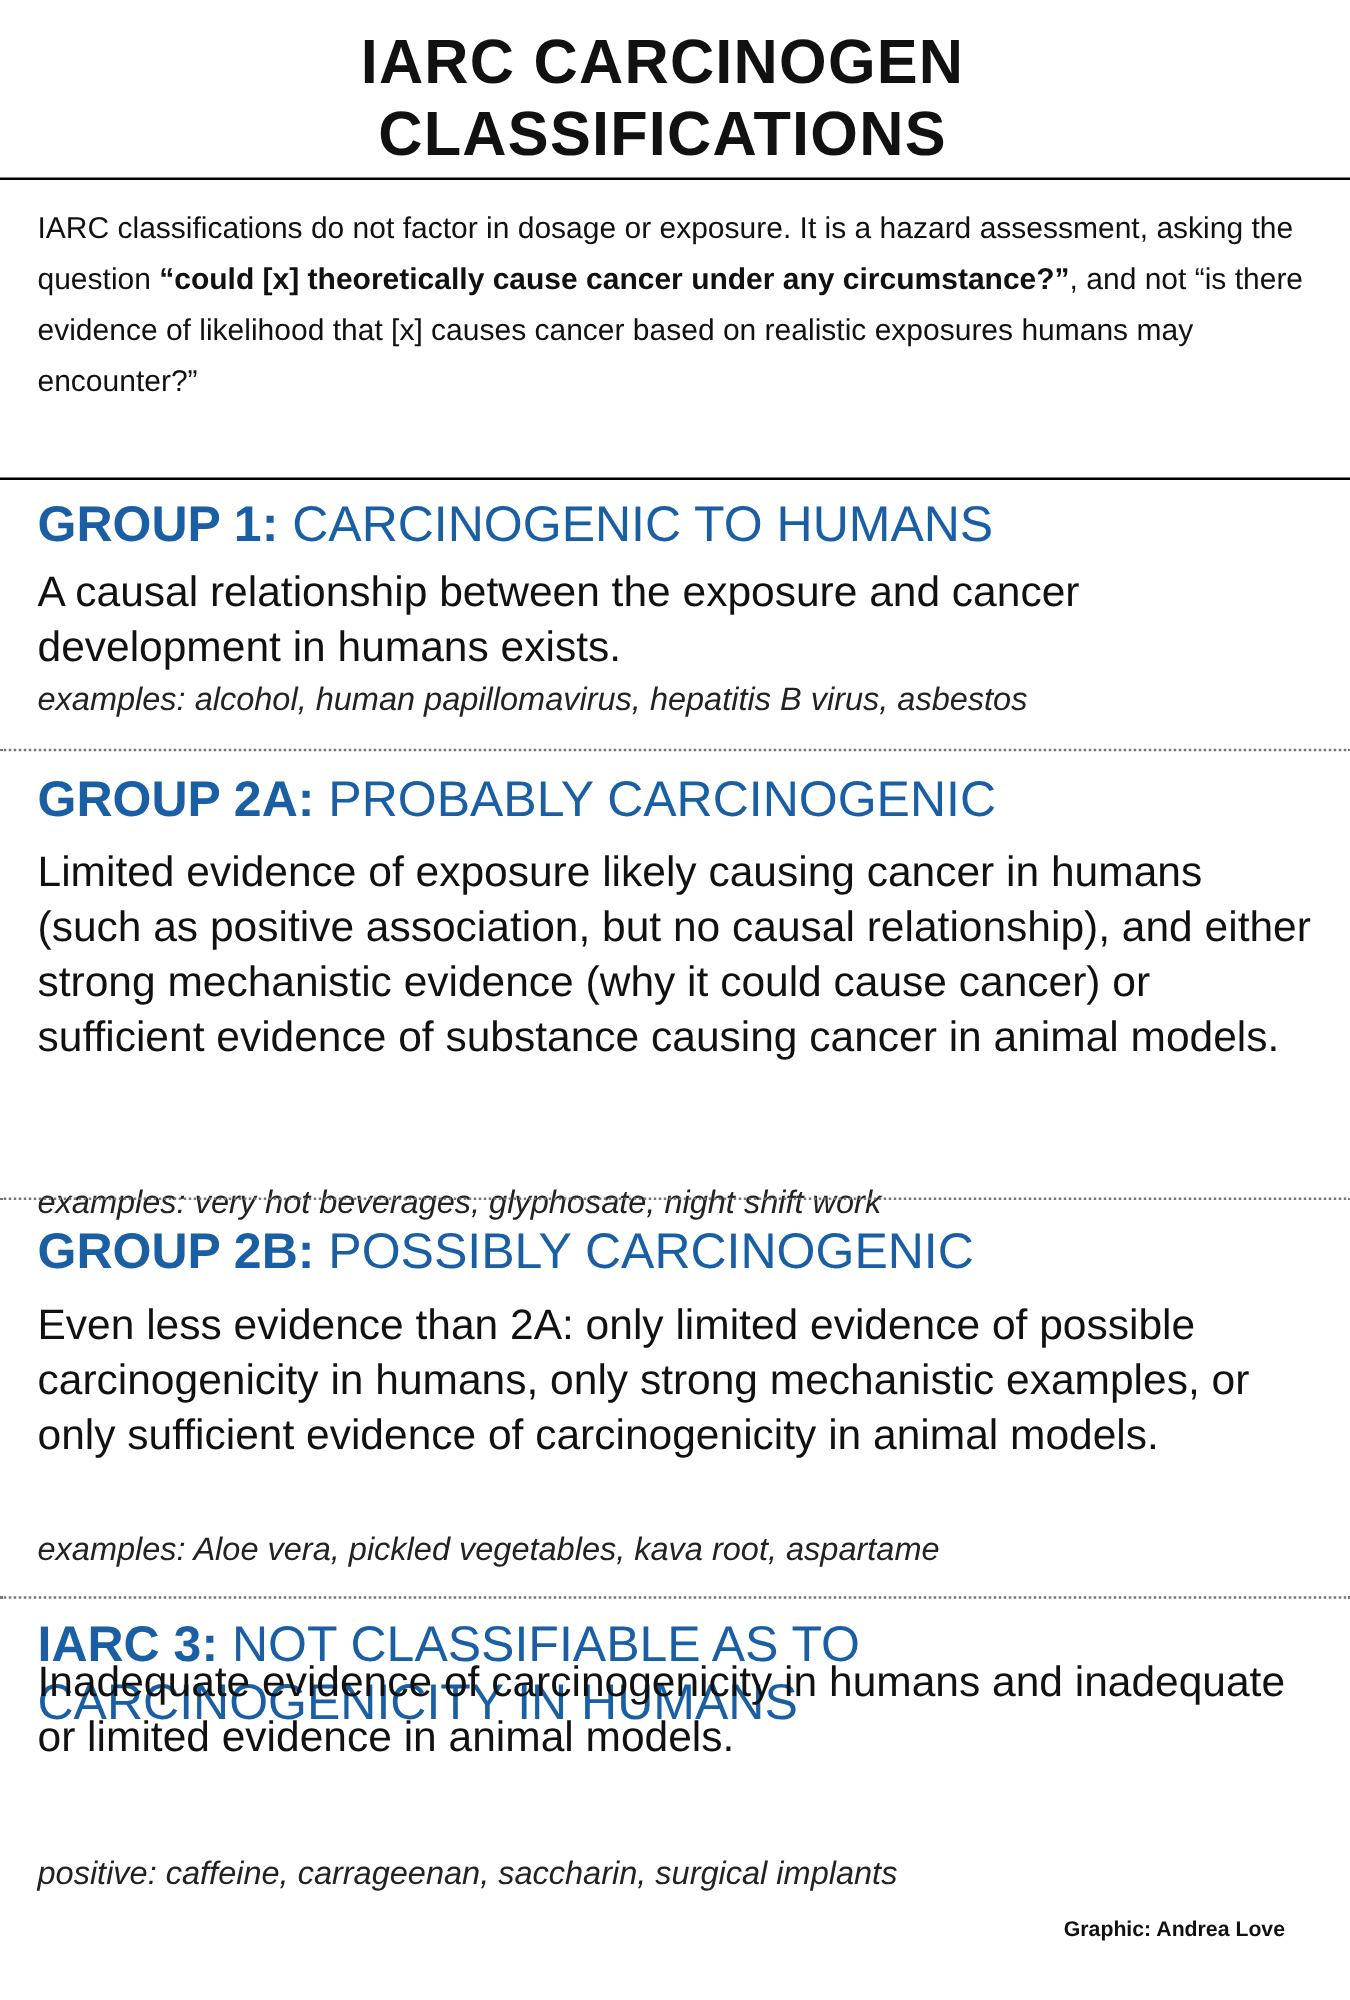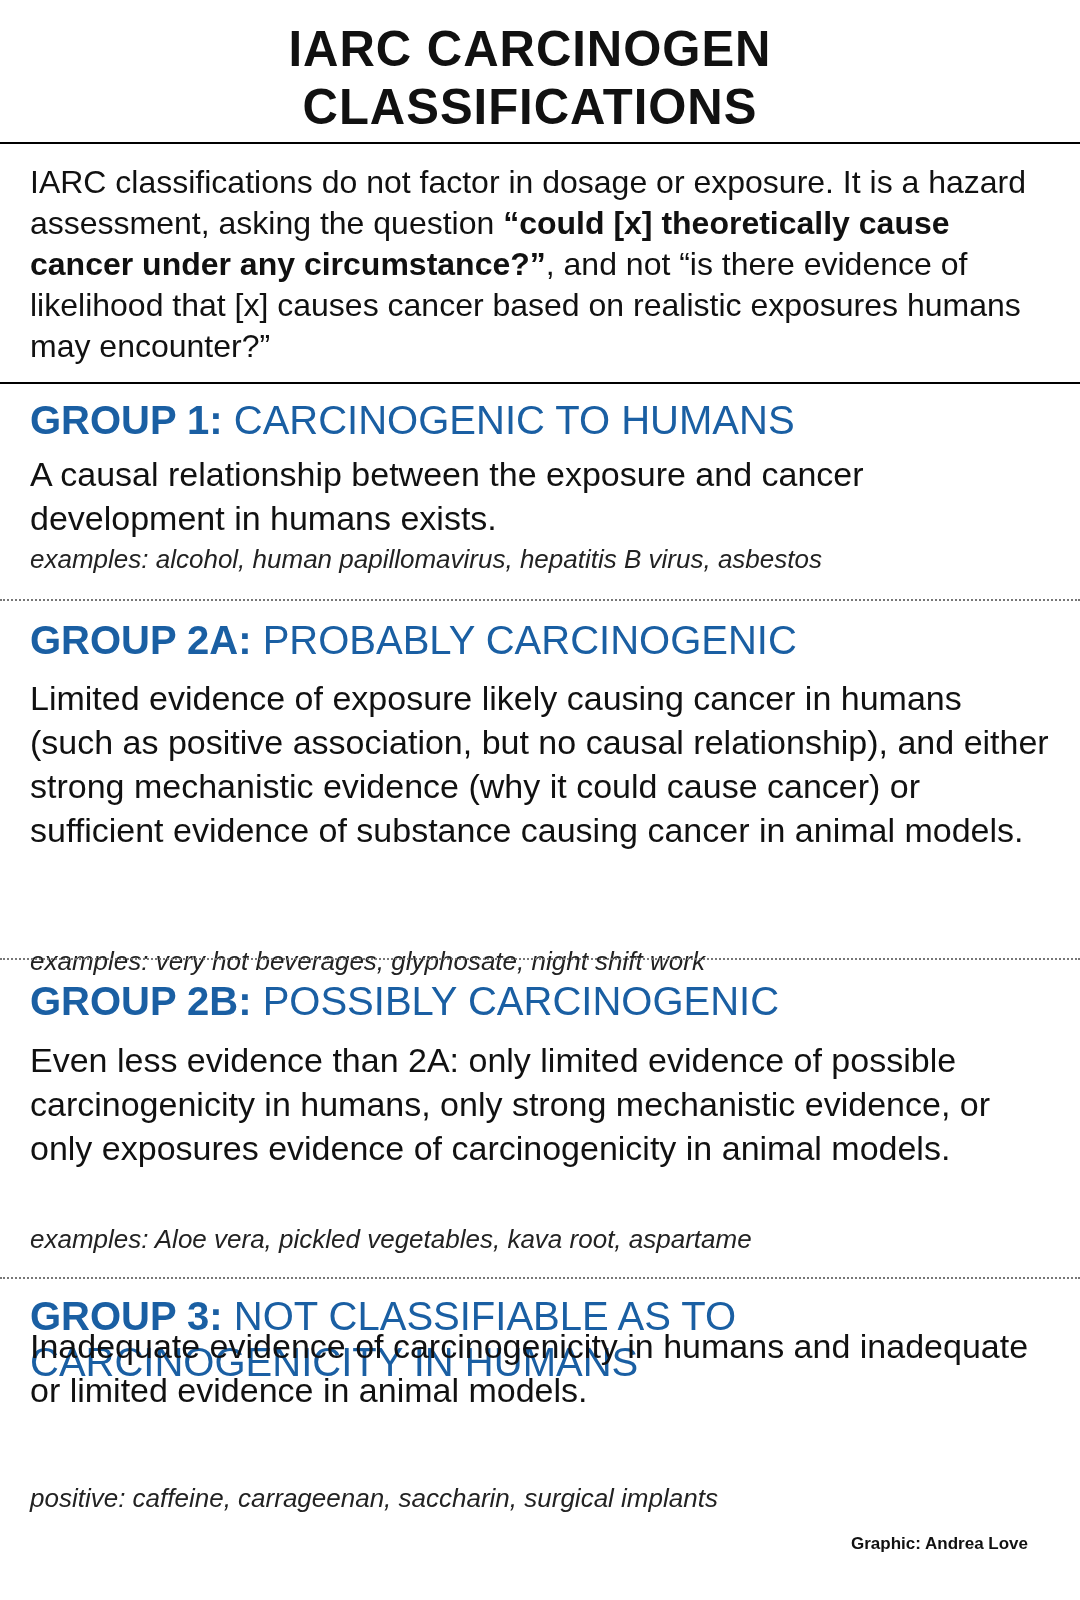--- a/index.html
+++ b/index.html
@@ -1,19 +1,19 @@
 <!DOCTYPE html>
 <html><head>
 <meta charset="utf-8">
 <style>
   html,body{margin:0;padding:0;background:#fff;}
   body{width:1080px;height:1600px;position:relative;overflow:hidden;font-family:"Liberation Sans",sans-serif;color:#111;}
   .title{position:absolute;left:0;top:20px;width:1060px;text-align:center;font-family:"Liberation Sans",sans-serif;font-weight:bold;font-size:50px;line-height:58px;letter-spacing:1px;transform:scaleX(0.98);}
   .rule{position:absolute;left:0;width:1080px;height:2px;background:#000;}
-  .intro{position:absolute;left:30px;top:162px;width:1030px;font-size:32px;line-height:41px;}
+  .intro{position:absolute;left:30px;top:162px;width:1030px;font-size:24px;line-height:41px;}
   .intro b{font-weight:bold;}
   .grp-h{position:absolute;left:30px;color:#1a5fa3;font-size:40px;line-height:46px;}
   .grp-h b{font-weight:bold;}
   .grp-d{position:absolute;left:30px;width:1020px;font-size:34px;line-height:44px;color:#111;}
   .grp-e{position:absolute;left:30px;width:1030px;font-size:26px;line-height:32px;font-style:italic;color:#222;}
   .dots{position:absolute;left:0;width:1080px;height:0;border-top:2px dotted #777;}
   .credit{position:absolute;right:52px;top:1534px;font-size:17px;font-weight:bold;color:#111;}
 </style>
 </head>
 <body>
@@ -35,21 +35,21 @@
 <div class="grp-d" style="top:452px">A causal relationship between the exposure and cancer development in humans exists.</div>
 <div class="grp-e" style="top:543px">examples: alcohol, human papillomavirus, hepatitis B virus, asbestos</div>
 <div class="dots" style="top:599px"></div>
 
 <div class="grp-h" style="top:617px"><b>GROUP 2A:</b><span> PROBABLY CARCINOGENIC</span></div>
 <div class="grp-d" style="top:676px">Limited evidence of exposure likely causing cancer in humans (such as positive association, but no causal relationship), and either strong mechanistic evidence (why it could cause cancer) or sufficient evidence of substance causing cancer in animal models.</div>
 <div class="grp-e" style="top:945px">examples: very hot beverages, glyphosate, night shift work</div>
 <div class="dots" style="top:958px"></div>
 
 <div class="grp-h" style="top:978px"><b>GROUP 2B:</b><span> POSSIBLY CARCINOGENIC</span></div>
-<div class="grp-d" style="top:1038px">Even less evidence than 2A: only limited evidence of possible carcinogenicity in humans, only strong mechanistic evidence, or only exposures evidence of carcinogenicity in animal models.</div>
+<div class="grp-d" style="top:1038px">Even less evidence than 2A: only limited evidence of possible carcinogenicity in humans, only strong mechanistic examples, or only sufficient evidence of carcinogenicity in animal models.</div>
 <div class="grp-e" style="top:1223px">examples: Aloe vera, pickled vegetables, kava root, aspartame</div>
 <div class="dots" style="top:1277px"></div>
 
-<div class="grp-h" style="top:1293px;width:900px"><b>GROUP 3:</b><span> NOT CLASSIFIABLE AS TO CARCINOGENICITY IN HUMANS</span></div>
+<div class="grp-h" style="top:1293px;width:900px"><b>IARC 3:</b><span> NOT CLASSIFIABLE AS TO CARCINOGENICITY IN HUMANS</span></div>
 <div class="grp-d" style="top:1324px">Inadequate evidence of carcinogenicity in humans and inadequate or limited evidence in animal models.</div>
 <div class="grp-e" style="top:1482px">positive: caffeine, carrageenan, saccharin, surgical implants</div>
 
 <div class="credit">Graphic: Andrea Love</div>
 
 </body></html>

